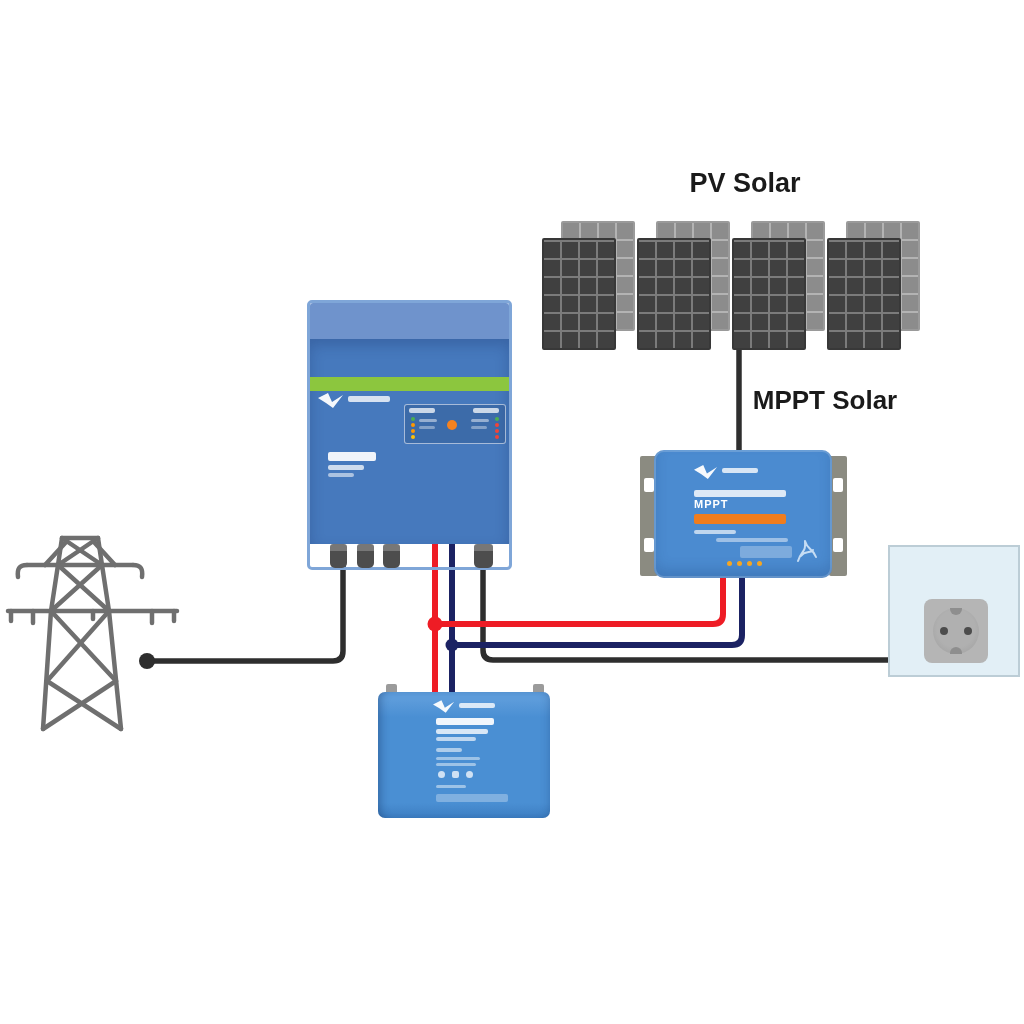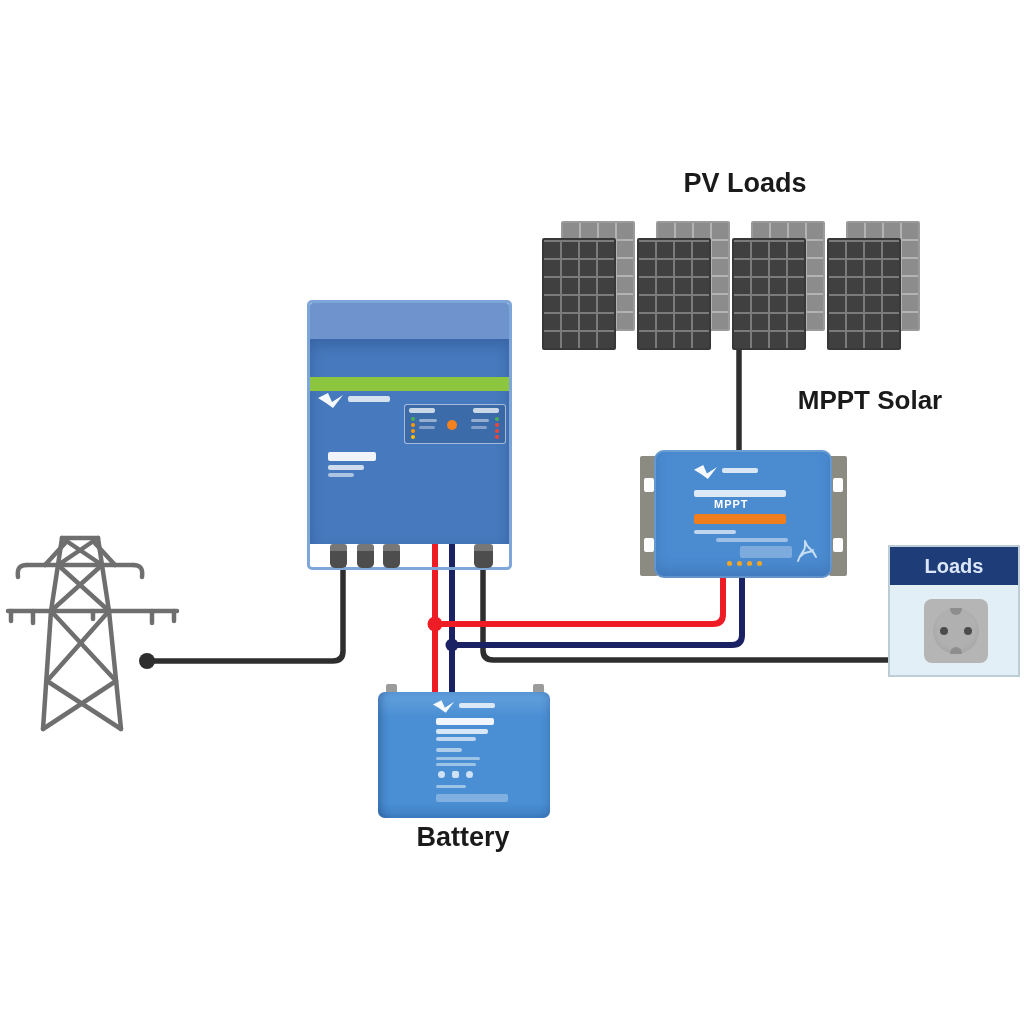--- a/index.html
+++ b/index.html
@@ -32,21 +32,21 @@
   .mg-panel{left:404px;top:404px;width:100px;height:38px;border:1px solid rgba(255,255,255,.55);
             background:rgba(10,30,60,.15);border-radius:3px;}
   .led{position:absolute;width:4px;height:4px;border-radius:50%;}
   .cap{position:absolute;width:17px;height:24px;background:linear-gradient(#777 0 28%,#4d4d4d 28%);
        border-radius:3px 3px 5px 5px;}
   
   .bracket{position:absolute;width:18px;height:120px;background:#8b8b81;border-radius:2px;}
   .slot{position:absolute;width:10px;height:14px;background:#fff;border-radius:2px;}
   .mppt-body{left:654px;top:450px;width:178px;height:128px;background:var(--mppt-blue,#4b8bd0);
              border-radius:10px;box-shadow:inset 0 0 0 2px rgba(255,255,255,.18), inset 0 -8px 14px rgba(20,50,100,.2);}
-  .mppt-model{position:absolute;left:714px;top:498px;color:#fff;font-weight:bold;font-size:11px;letter-spacing:1px;}
+  .mppt-model{position:absolute;left:694px;top:498px;color:#fff;font-weight:bold;font-size:11px;letter-spacing:1px;}
   .mppt-orange{left:694px;top:514px;width:92px;height:10px;background:var(--orange-stripe,#f07d1e);border-radius:2px;}
   .term{position:absolute;width:5px;height:5px;border-radius:50%;background:#f5a623;}
   
   .loads-box{left:888px;top:545px;width:132px;height:132px;background:var(--loads-body,#e2eff6);
              border:2px solid #bccdd6;box-sizing:border-box;}
   .loads-header{position:absolute;left:0;top:0;width:100%;height:38px;background:var(--loads-header,#1e3c78);
                 color:#dbe7f8;font-weight:bold;font-size:20px;display:flex;align-items:center;justify-content:center;}
   .outlet{position:absolute;left:34px;top:52px;width:64px;height:64px;background:#b5b5b5;border-radius:8px;}
   .outlet .disc{position:absolute;left:9px;top:9px;width:46px;height:46px;border-radius:50%;
                 background:radial-gradient(circle at 50% 45%, #b0b0b0 0 55%, #9c9c9c 100%);}
@@ -88,21 +88,21 @@
       <path d="M53 34 L46 80 M97 34 L104 80"></path>
       <path d="M53 34 L104 80 M97 34 L46 80"></path>
       <path d="M3 80 L172 80"></path>
       <path d="M6 80 L6 90 M169 80 L169 90 M28 80 L28 92 M88 80 L88 88 M147 80 L147 92"></path>
       <path d="M46 80 L38 198 M104 80 L116 198"></path>
       <path d="M46 80 L111 150 M104 80 L42 150"></path>
       <path d="M42 150 L116 198 M111 150 L38 198"></path>
     </g>
   </svg>
 
-  <div class="lbl" style="left:640px;top:168px;width:210px;font-size:27px;">PV Loads</div>
+  <div class="lbl" style="left:640px;top:168px;width:210px;font-size:27px;">PV Solar</div>
   <div class="abs" style="left:542px;top:221px;width:100px;height:129px;">
     <div class="panel back" style="left:19px;top:0;width:70px;height:106px;"></div>
     <div class="panel front" style="left:0;top:17px;width:70px;height:108px;"></div>
   </div>
   <div class="abs" style="left:637px;top:221px;width:100px;height:129px;">
     <div class="panel back" style="left:19px;top:0;width:70px;height:106px;"></div>
     <div class="panel front" style="left:0;top:17px;width:70px;height:108px;"></div>
   </div>
   <div class="abs" style="left:732px;top:221px;width:100px;height:129px;">
     <div class="panel back" style="left:19px;top:0;width:70px;height:106px;"></div>
@@ -139,21 +139,21 @@
     <div class="led" style="left:42px;top:15px;width:10px;height:10px;background:#f5821f"></div>
   </div>
   <div class="whitebar" style="left:328px;top:452px;width:48px;height:9px;"></div>
   <div class="whitebar" style="left:328px;top:465px;width:36px;height:5px;opacity:.8"></div>
   <div class="whitebar" style="left:328px;top:473px;width:26px;height:4px;opacity:.6"></div>
   <div class="cap" style="left:330px;top:544px;"></div>
   <div class="cap" style="left:357px;top:544px;"></div>
   <div class="cap" style="left:383px;top:544px;"></div>
   <div class="cap" style="left:474px;top:544px;width:19px;"></div>
 
-  <div class="lbl" style="left:760px;top:386px;width:220px;font-size:26px;">
+  <div class="lbl" style="left:715px;top:386px;width:220px;font-size:26px;">
     <div>MPPT Solar</div>
   </div>
   <div class="bracket" style="left:640px;top:456px;">
     <div class="slot" style="left:4px;top:22px;"></div>
     <div class="slot" style="left:4px;top:82px;"></div>
   </div>
   <div class="bracket" style="left:829px;top:456px;">
     <div class="slot" style="left:4px;top:22px;"></div>
     <div class="slot" style="left:4px;top:82px;"></div>
   </div>
@@ -170,23 +170,20 @@
   <div class="barlight" style="left:740px;top:546px;width:52px;height:12px;background:rgba(255,255,255,.28);"></div>
   <div class="term" style="left:727px;top:561px;"></div>
   <div class="term" style="left:737px;top:561px;"></div>
   <div class="term" style="left:747px;top:561px;"></div>
   <div class="term" style="left:757px;top:561px;"></div>
   <svg class="abs" style="left:795px;top:536px" width="24" height="28" viewBox="0 0 24 28">
     <path d="M3 25 C7 13 11 17 10 5 M10 5 C13 15 17 11 21 21 M6 20 C10 14 14 18 18 14" fill="none" stroke="rgba(220,235,250,.85)" stroke-width="2" stroke-linecap="round"></path>
   </svg>
 
   <div class="abs loads-box">
-    <div class="loads-header">
-      <span>Loads</span>
-    </div>
     <div class="outlet">
       <div class="disc"></div>
       <div class="hole" style="left:16px;"></div>
       <div class="hole" style="left:40px;"></div>
       <div class="notch" style="top:9px;border-radius:0 0 7px 7px;"></div>
       <div class="notch" style="top:48px;border-radius:7px 7px 0 0;"></div>
     </div>
   </div>
 
   <div class="bat-term" style="left:386px;"></div>
@@ -200,15 +197,14 @@
   <div class="whitebar" style="left:436px;top:729px;width:52px;height:5px;opacity:.85"></div>
   <div class="whitebar" style="left:436px;top:737px;width:40px;height:4px;opacity:.7"></div>
   <div class="whitebar" style="left:436px;top:748px;width:26px;height:4px;opacity:.6"></div>
   <div class="whitebar" style="left:436px;top:757px;width:44px;height:3px;opacity:.5"></div>
   <div class="whitebar" style="left:436px;top:763px;width:40px;height:3px;opacity:.5"></div>
   <div class="whitebar" style="left:438px;top:771px;width:7px;height:7px;opacity:.8;border-radius:50%;"></div>
   <div class="whitebar" style="left:452px;top:771px;width:7px;height:7px;opacity:.8;"></div>
   <div class="whitebar" style="left:466px;top:771px;width:7px;height:7px;opacity:.8;border-radius:50%;"></div>
   <div class="whitebar" style="left:436px;top:785px;width:30px;height:3px;opacity:.5"></div>
   <div class="barlight" style="left:436px;top:794px;width:72px;height:8px;background:rgba(255,255,255,.3);"></div>
-  <div class="lbl" style="left:377px;top:822px;width:172px;font-size:27px;">Battery</div>
 
 </div>
 
 </body></html>

